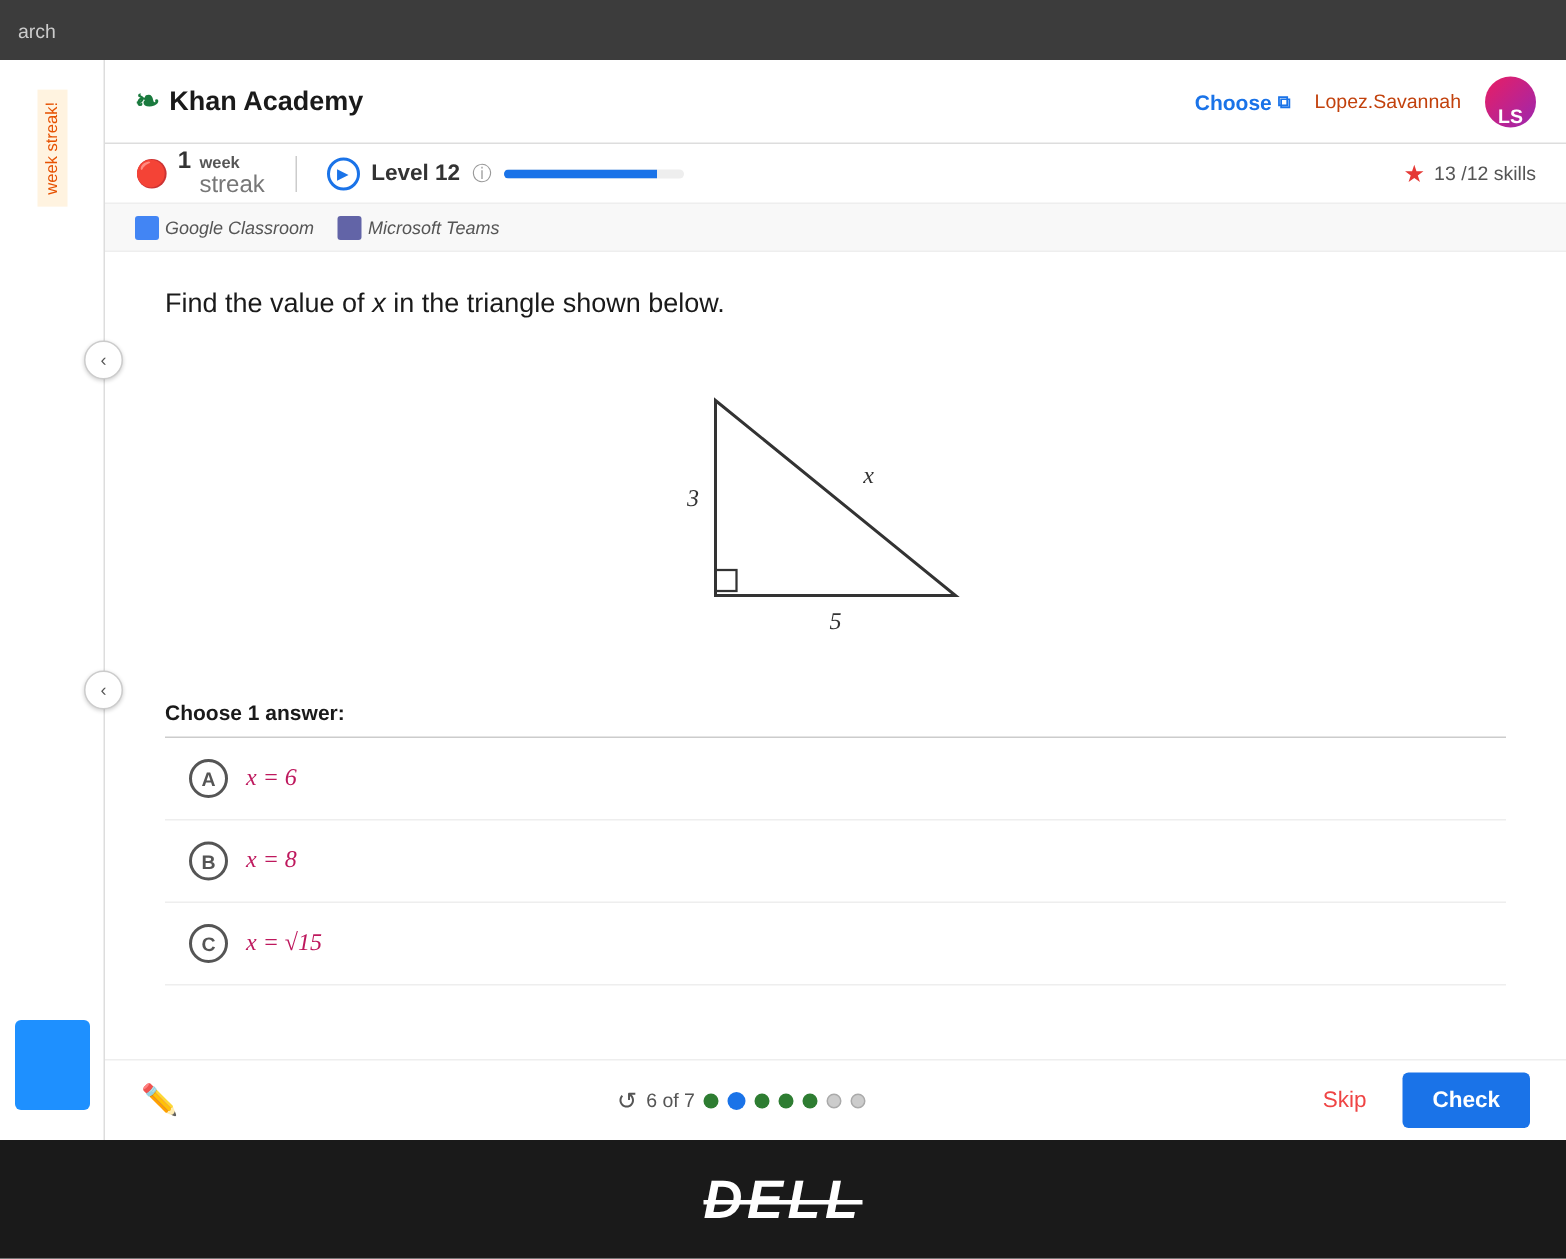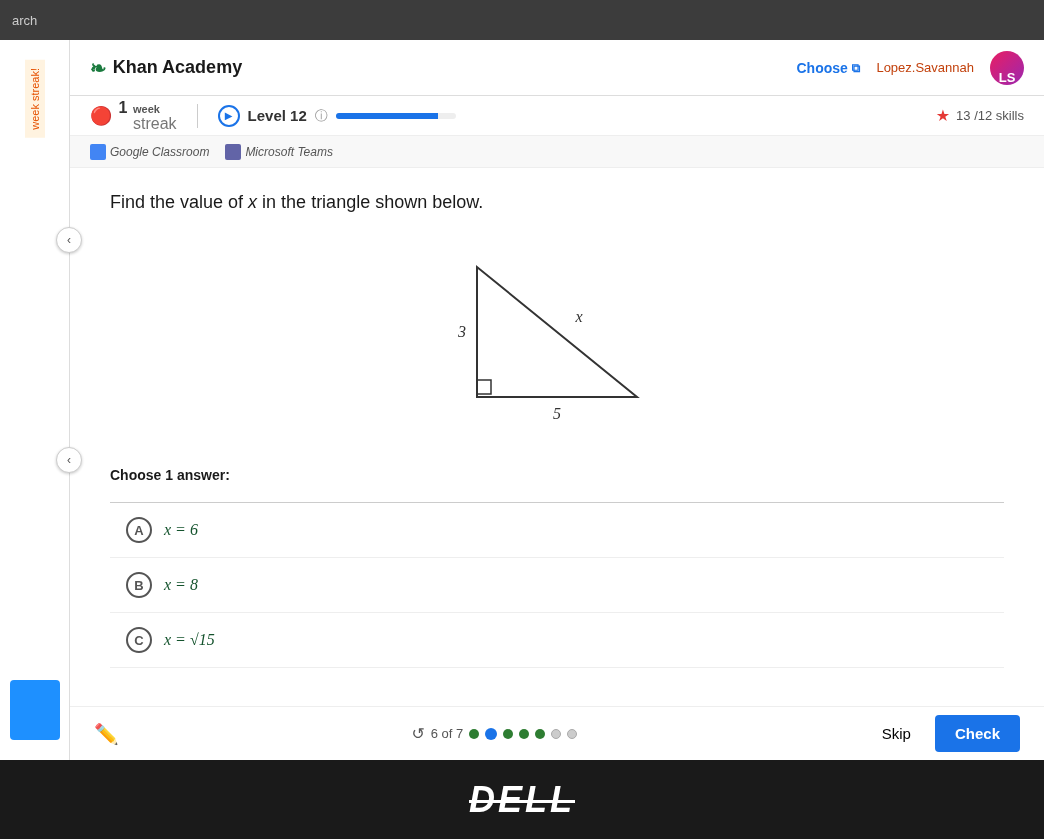--- a/index.html
+++ b/index.html
@@ -261,21 +261,21 @@
 
     
     .choices-section {
       margin-top: 10px;
     }
 
     .choose-label {
       font-size: 14px;
       font-weight: 600;
       color: #1a1a1a;
-      margin-bottom: 19px;
+      margin-bottom: 8px;
     }
 
     .choice-divider {
       height: 1px;
       background: #ccc;
       margin-bottom: 0;
     }
 
     .choice-item {
       display: flex;
@@ -297,21 +297,21 @@
       align-items: center;
       justify-content: center;
       font-size: 13px;
       font-weight: 600;
       color: #555;
       flex-shrink: 0;
     }
 
     .choice-text {
       font-size: 16px;
-      color: #14532d;
+      color: #be185d;
     }
 
     
     .bottom-bar {
       background: #fff;
       border-top: 1px solid #eee;
       padding: 10px 24px;
       display: flex;
       align-items: center;
       justify-content: space-between;
@@ -339,21 +339,21 @@
     }
 
     .bottom-right {
       display: flex;
       align-items: center;
       gap: 12px;
     }
 
     .skip-btn {
       font-size: 15px;
-      color: #000000;
+      color: #ef4444;
       cursor: pointer;
       font-weight: 500;
       background: none;
       border: none;
       padding: 8px 12px;
     }
 
     .check-btn {
       background: #1a73e8;
       color: white;

